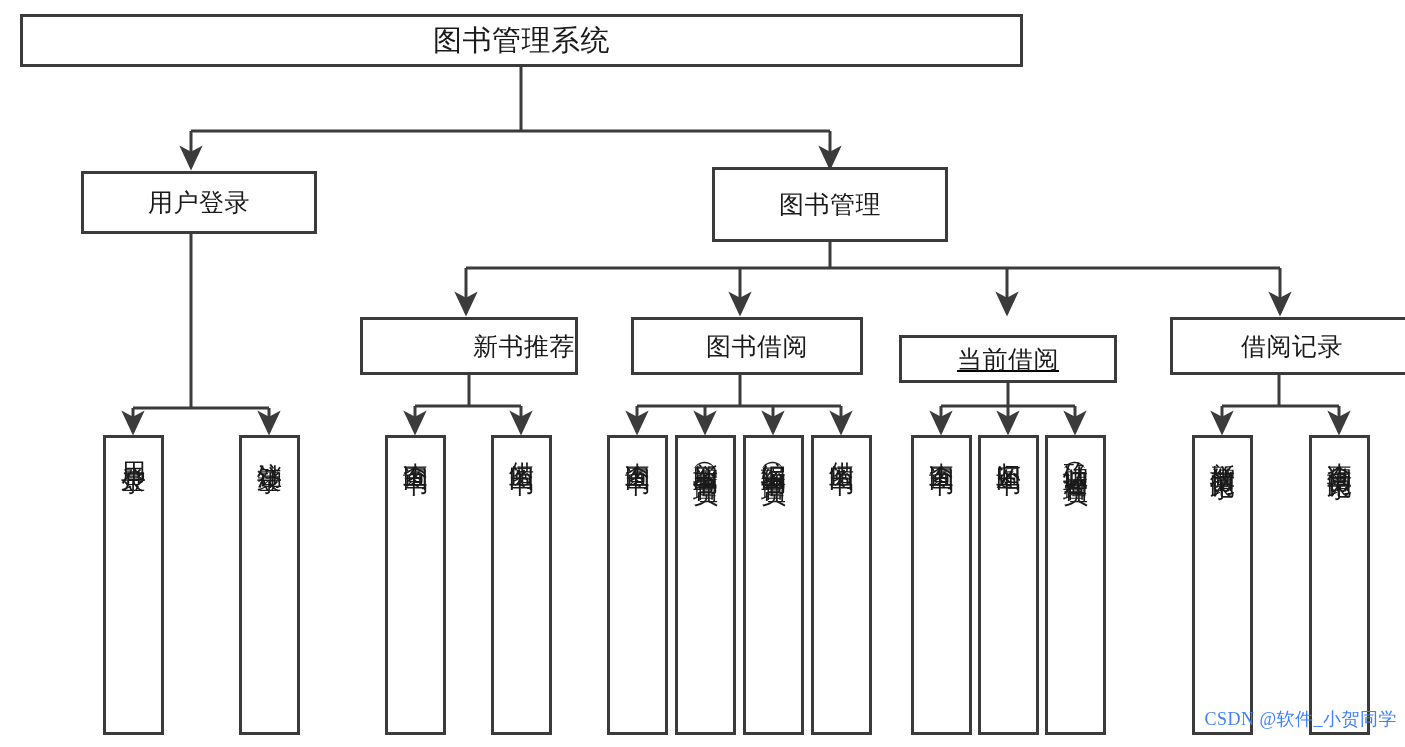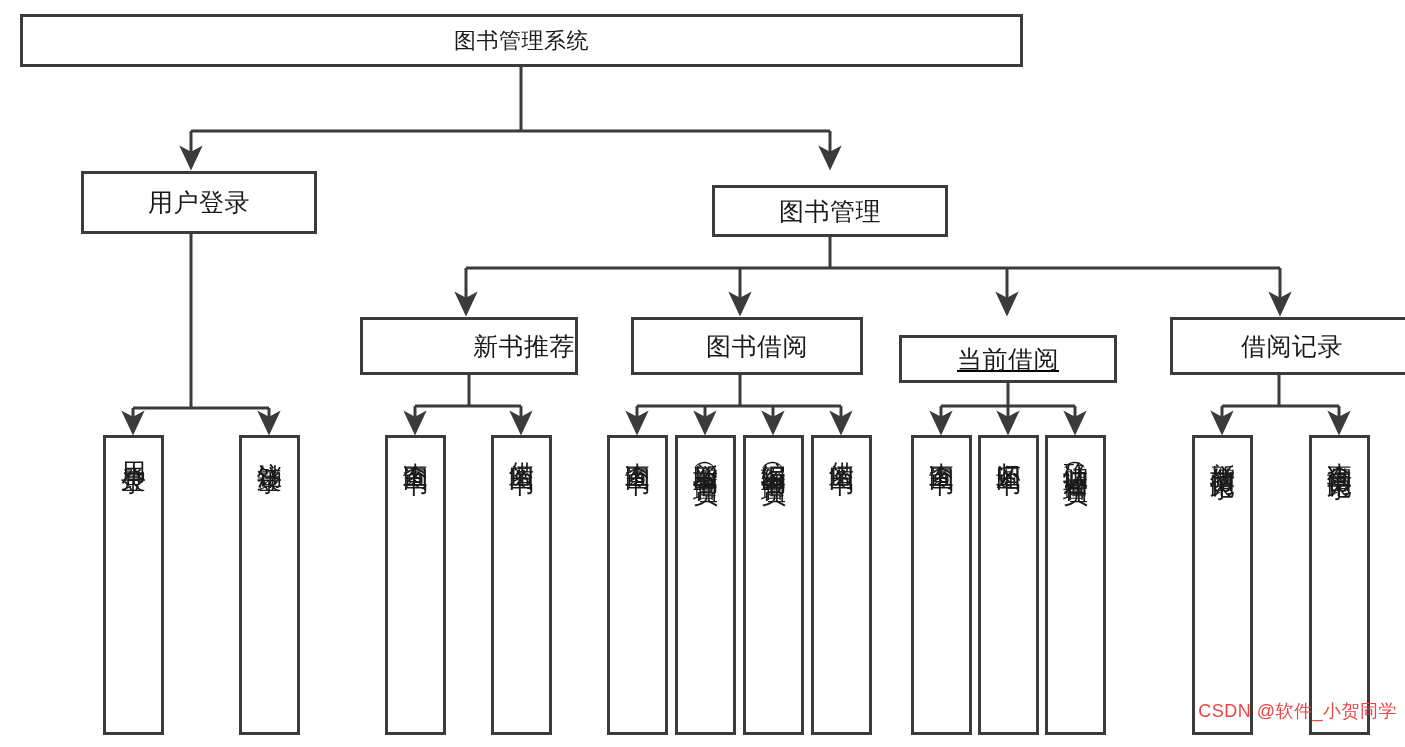--- a/index.html
+++ b/index.html
@@ -41,44 +41,45 @@
     text-align: center;
     line-height: 1.06;
     white-space: pre;
     letter-spacing: 0.5px;
   }
   .node.horiz .node-label {
     font-size: 25px;
     writing-mode: horizontal-tb;
   }
   .node.root .node-label {
-    font-size: 22px;
+    font-size: 29px;
   }
   .node.vert {
     align-items: flex-start;
     justify-content: center;
     padding-top: 4px;
   }
   .node.vert .node-label {
     writing-mode: vertical-rl;
     text-orientation: upright;
     font-size: 25px;
     line-height: 1.0;
     letter-spacing: 3px;
     display: block;
   }
   .watermark {
     position: absolute;
     right: 8px;
-    bottom: 24px;
+    bottom: 16px;
     font-size: 18px;
-    color: #ef4444;
+    color: #3b82f6;
     letter-spacing: 0.5px;
     white-space: nowrap;
     user-select: none;
+    font-family: Liberation Serif, serif;
   }
 </style>
 </head>
 <body>
 
 <div id="diagram-root">
 
   <svg class="edges" viewBox="0 0 1405 747" xmlns="http://www.w3.org/2000/svg">
     <defs>
       <marker id="arrow" markerWidth="9" markerHeight="9" refX="7.2" refY="4.5" orient="auto" markerUnits="strokeWidth">
@@ -131,21 +132,21 @@
     </g>
   </svg>
 
   <div class="node horiz root" style="left:20px; top:14px; width:1003px; height:53px;">
     <span class="node-label">图书管理系统</span>
   </div>
 
   <div class="node horiz" style="left:81px; top:171px; width:236px; height:63px;">
     <span class="node-label">用户登录</span>
   </div>
-  <div class="node horiz" style="left:712px; top:185px; width:236px; height:52px;">
+  <div class="node horiz" style="left:712px; top:167px; width:236px; height:75px;">
     <span class="node-label">图书管理</span>
   </div>
 
   <div class="node horiz" style="left:360px; top:317px; width:218px; height:58px;justify-content:flex-end;">
     <span class="node-label">新书推荐</span>
   </div>
   <div class="node horiz" style="left:631px; top:317px; width:232px; height:58px;padding-left:20px;">
     <span class="node-label">图书借阅</span>
   </div>
   <div class="node horiz" style="left:899px; top:335px; width:218px; height:48px;text-decoration:underline;">

